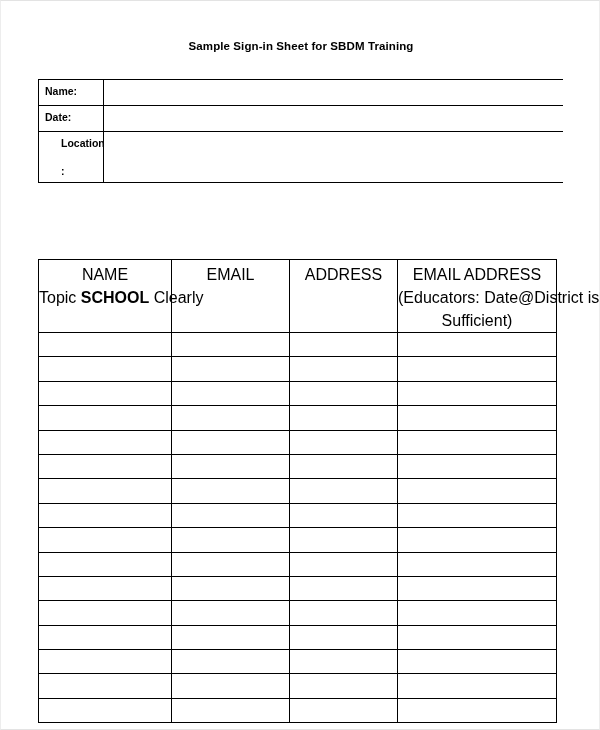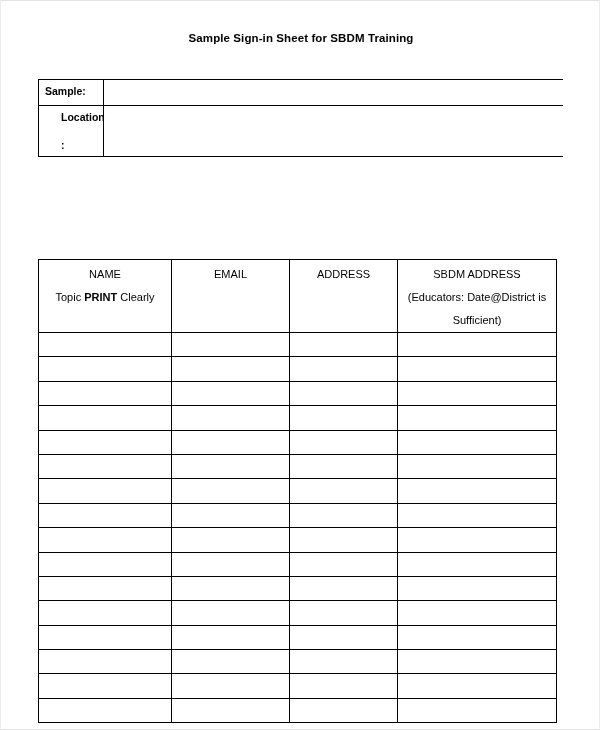--- a/index.html
+++ b/index.html
@@ -25,21 +25,21 @@
     border-left: 1px solid #ededed;
     border-right: 1px solid #ededed;
     border-bottom: 1px solid #e3e3e3;
     overflow: hidden;
   }
 
   
   #doc-title {
     position: absolute;
     left: 0;
-    top: 30px;
+    top: 38px;
     width: 600px;
     text-align: center;
     font-size: 11.5px;
     font-weight: bold;
     letter-spacing: 0.1px;
     line-height: 14px;
     white-space: nowrap;
   }
 
   
@@ -95,21 +95,21 @@
   }
   #signin-table col.c-name     { width: 133px; }
   #signin-table col.c-school   { width: 118px; }
   #signin-table col.c-district { width: 108px; }
   #signin-table col.c-email    { width: 159px; }
 
   #signin-table thead th {
     height: 71px;
     vertical-align: top;
     text-align: center;
-    font-size: 11px;
+    font-size: 16px;
     line-height: 23px;
     padding-top: 3px;
     box-sizing: border-box;
   }
   .hdr-main  { display: block; }
   .hdr-sub   { display: block; }
   .hdr-sub2  { display: block; }
   .hdr-sub b { font-weight: bold; }
 
   #signin-table tbody td {
@@ -122,21 +122,27 @@
 <body>
 
 <div id="page">
 
   <div id="doc-title">Sample Sign-in Sheet for SBDM Training</div>
 
   <table id="info-table">
     <tbody>
       <tr class="row-short">
         <td class="info-label">
-          <span>Sample:</span>
+          <span>Name:</span>
+        </td>
+        <td class="info-value"></td>
+      </tr>
+      <tr class="row-short">
+        <td class="info-label">
+          <span>Date:</span>
         </td>
         <td class="info-value"></td>
       </tr>
       <tr class="row-tall">
         <td class="info-label">
           <span>Location</span>
           <span class="label-wrap2">:</span>
         </td>
         <td class="info-value"></td>
       </tr>
@@ -147,30 +153,30 @@
     <colgroup>
       <col class="c-name">
       <col class="c-school">
       <col class="c-district">
       <col class="c-email">
     </colgroup>
     <thead>
       <tr>
         <th>
           <span class="hdr-main">NAME</span>
-          <span class="hdr-sub nowrap"><span>Topic </span><b>PRINT</b><span> Clearly</span></span>
+          <span class="hdr-sub nowrap"><span>Topic </span><b>SCHOOL</b><span> Clearly</span></span>
         </th>
         <th>
           <span class="hdr-main">EMAIL</span>
         </th>
         <th>
           <span class="hdr-main">ADDRESS</span>
         </th>
         <th>
-          <span class="hdr-main">SBDM ADDRESS</span>
+          <span class="hdr-main">EMAIL ADDRESS</span>
           <span class="hdr-sub nowrap">(Educators: Date@District is</span>
           <span class="hdr-sub2 nowrap">Sufficient)</span>
         </th>
       </tr>
     </thead>
     <tbody id="signin-body">
         <tr>
           <td></td>
           <td></td>
           <td></td>

